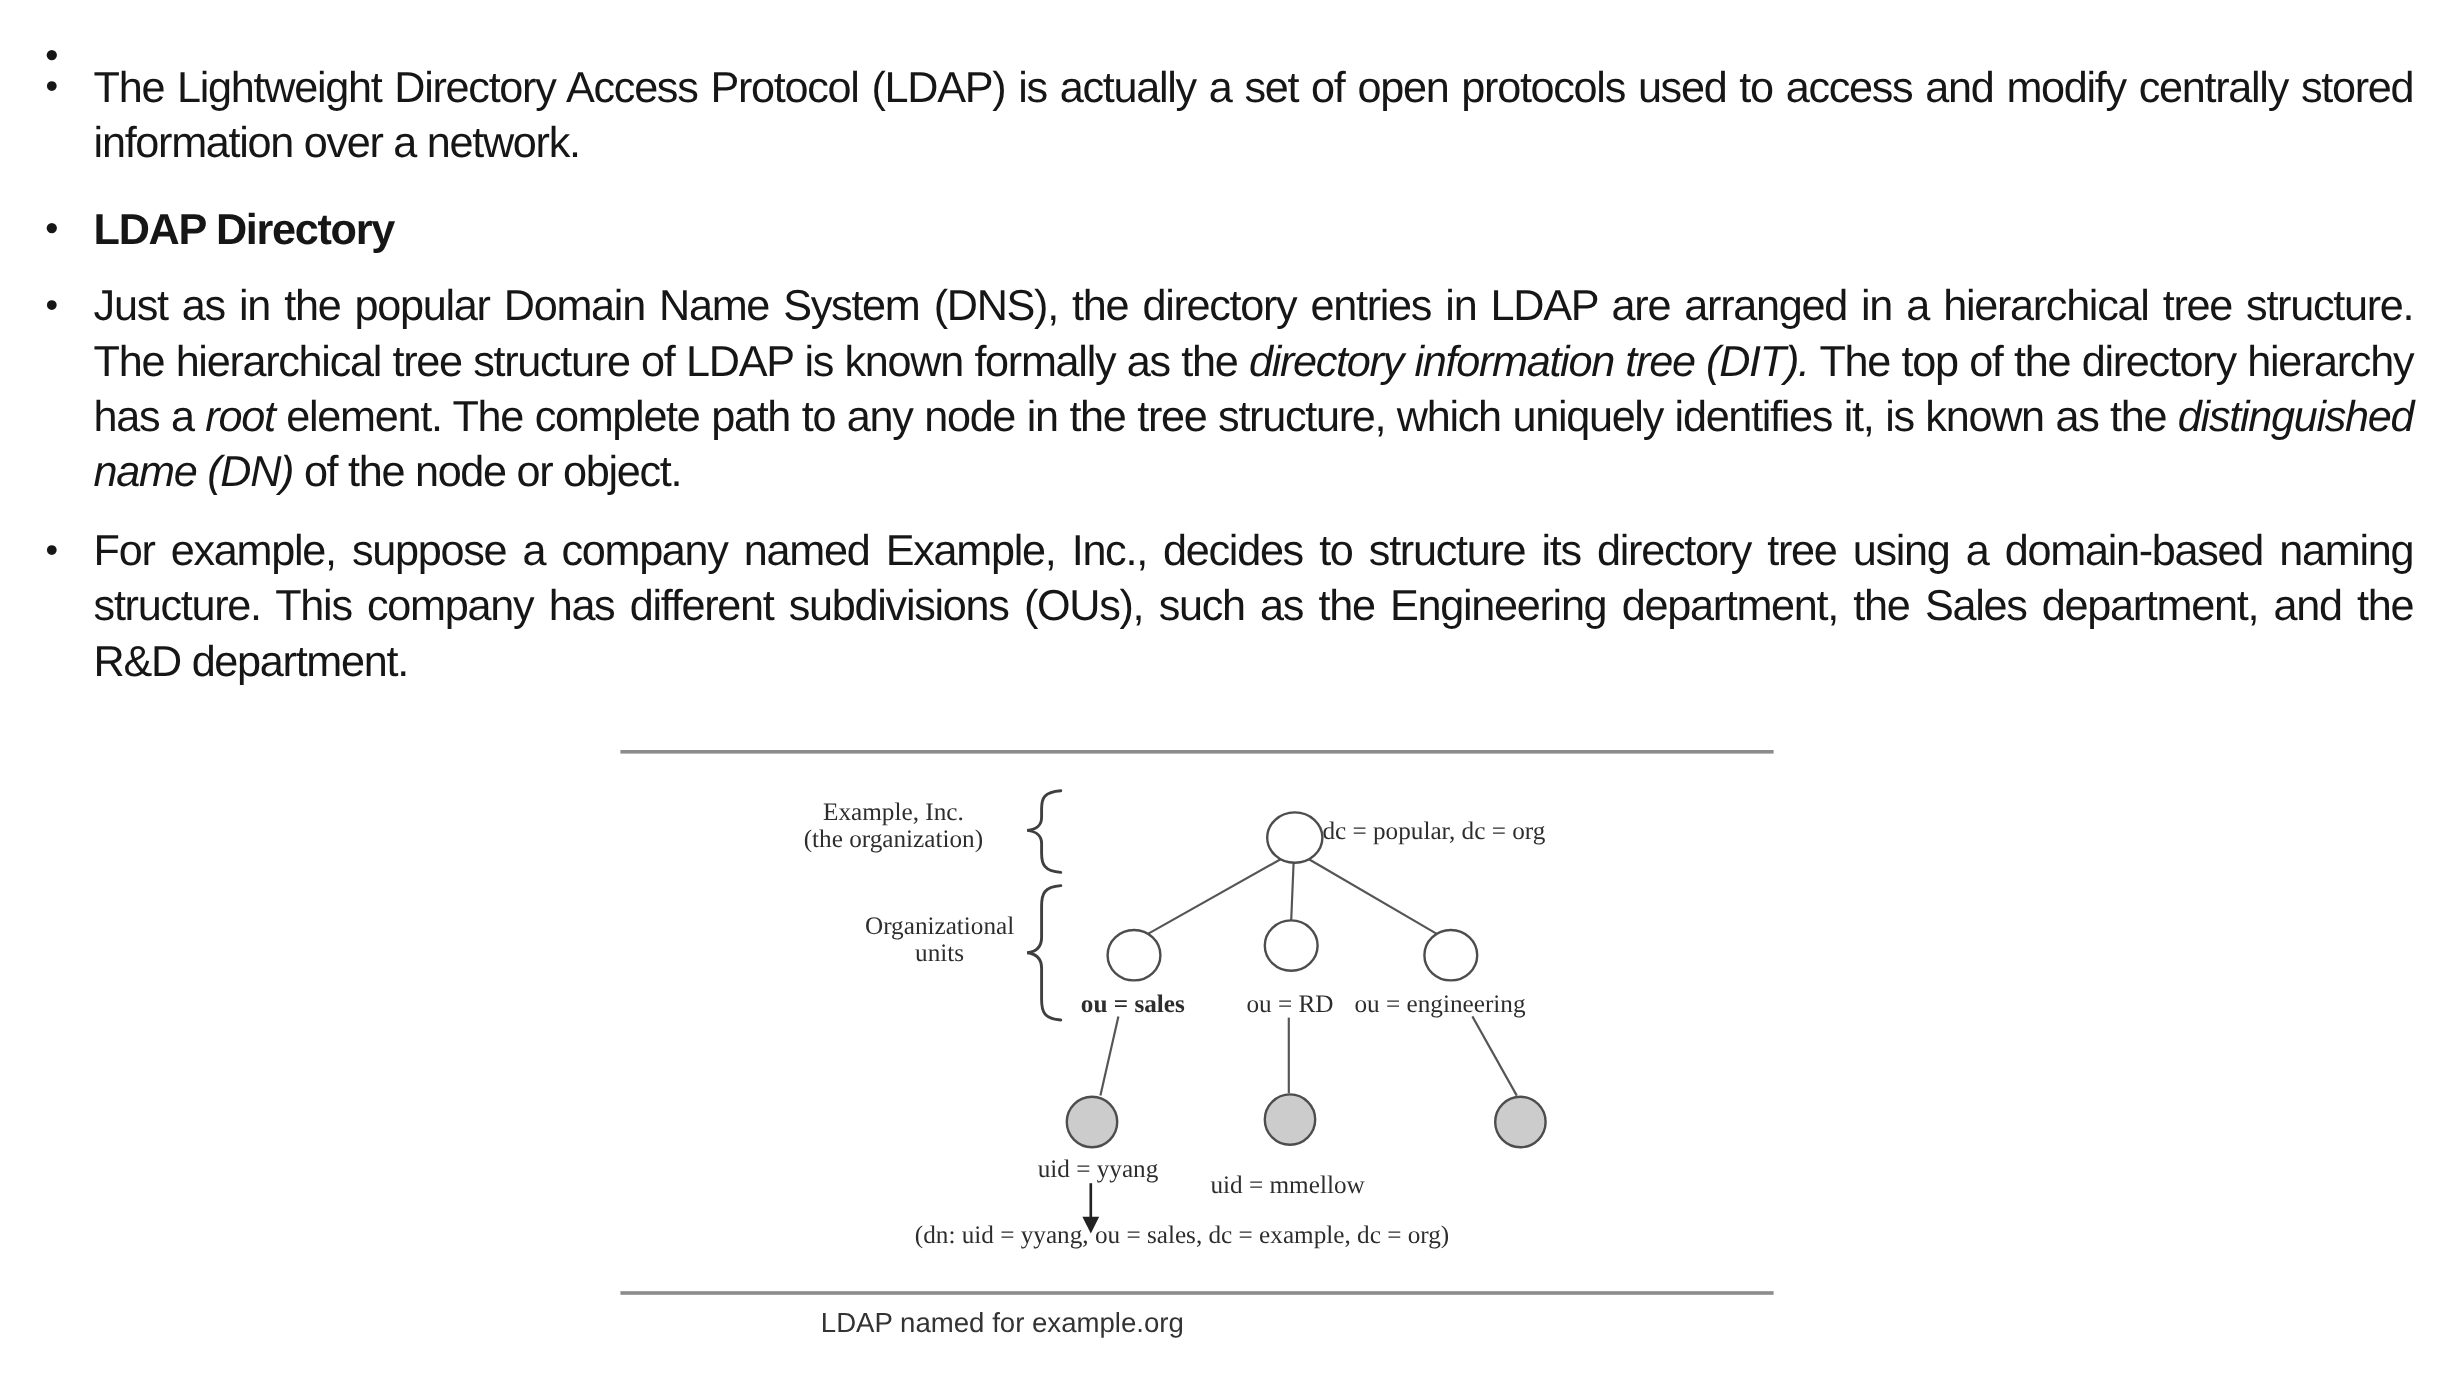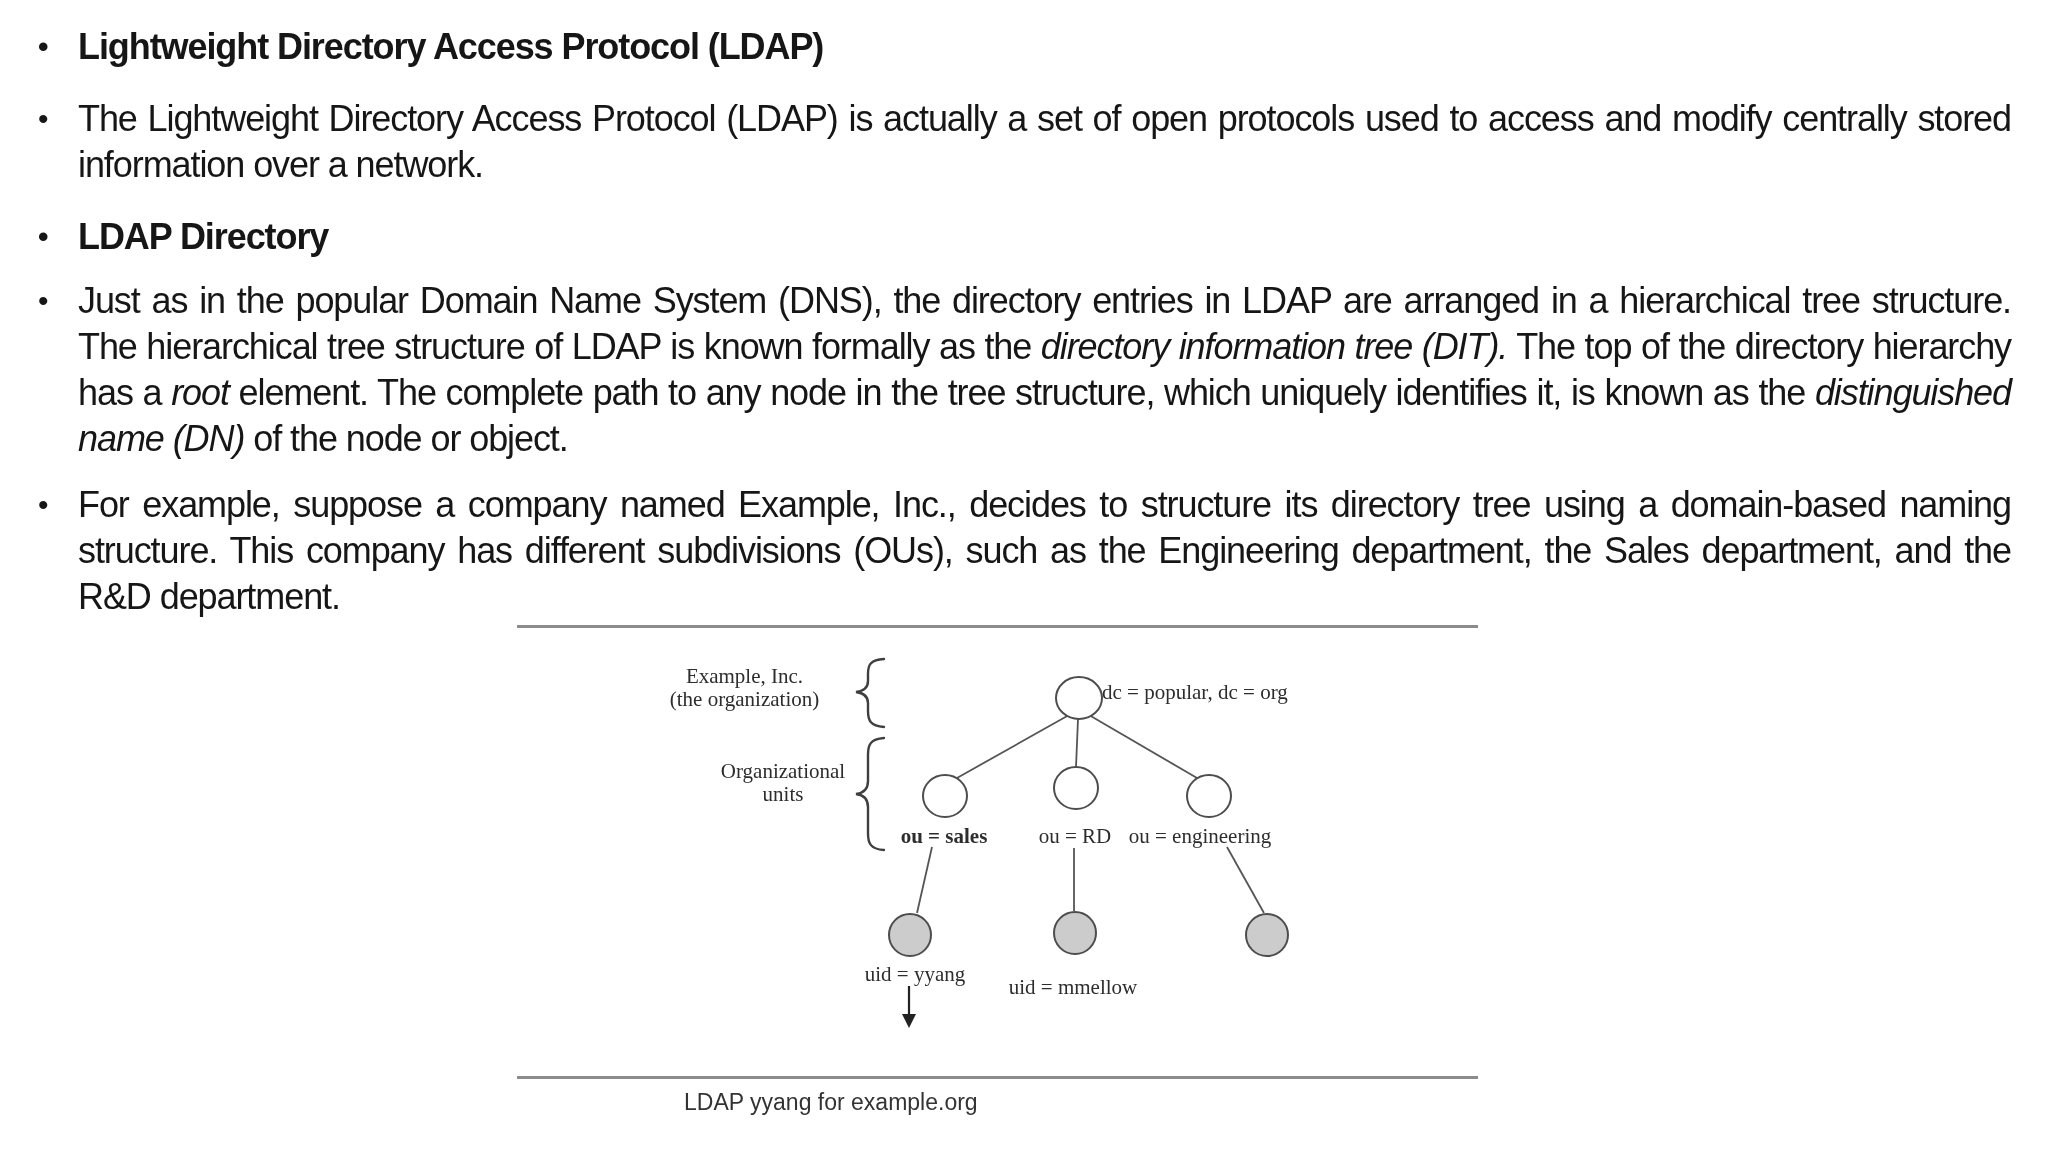--- a/index.html
+++ b/index.html
@@ -55,21 +55,20 @@
   .brace{fill:none;stroke:#3f3f3f;stroke-width:2.4;stroke-linecap:round;}
   .arrow-line{stroke:#222222;stroke-width:2.2;}
   .arrow-head{fill:#222222;}
 </style>
 </head>
 <body>
 
 <div class="bullets">
   <div class="li heading">
     <span class="marker">•</span>
-    <span>Lightweight Directory Access Protocol (LDAP)</span>
   </div>
   <div class="li">
     <span class="marker">•</span>
     <span>The Lightweight Directory Access Protocol (LDAP) is actually a set of open protocols used to access and modify centrally stored information over a network.</span>
   </div>
   <div class="li heading">
     <span class="marker">•</span>
     <span>LDAP Directory</span>
   </div>
   <div class="li">
@@ -118,14 +117,15 @@
   <div class="flabel center org-label">
     <div>Example, Inc.</div>
     <div>(the organization)</div>
   </div>
   <div class="flabel root-label">dc = popular, dc = org</div>
   <div class="flabel center ou-sales-label">ou = sales</div>
   <div class="flabel center ou-rd-label">ou = RD</div>
   <div class="flabel center ou-eng-label">ou = engineering</div>
   <div class="flabel center uid-yyang-label">uid = yyang</div>
   <div class="flabel center uid-mmellow-label">uid = mmellow</div>
-  <div class="caption">LDAP yyang for example.org</div>
+  <div class="flabel center dn-label">(dn: uid = yyang, ou = sales, dc = example, dc = org)</div>
+  <div class="caption">LDAP named for example.org</div>
 </div>
 
 </body></html>

